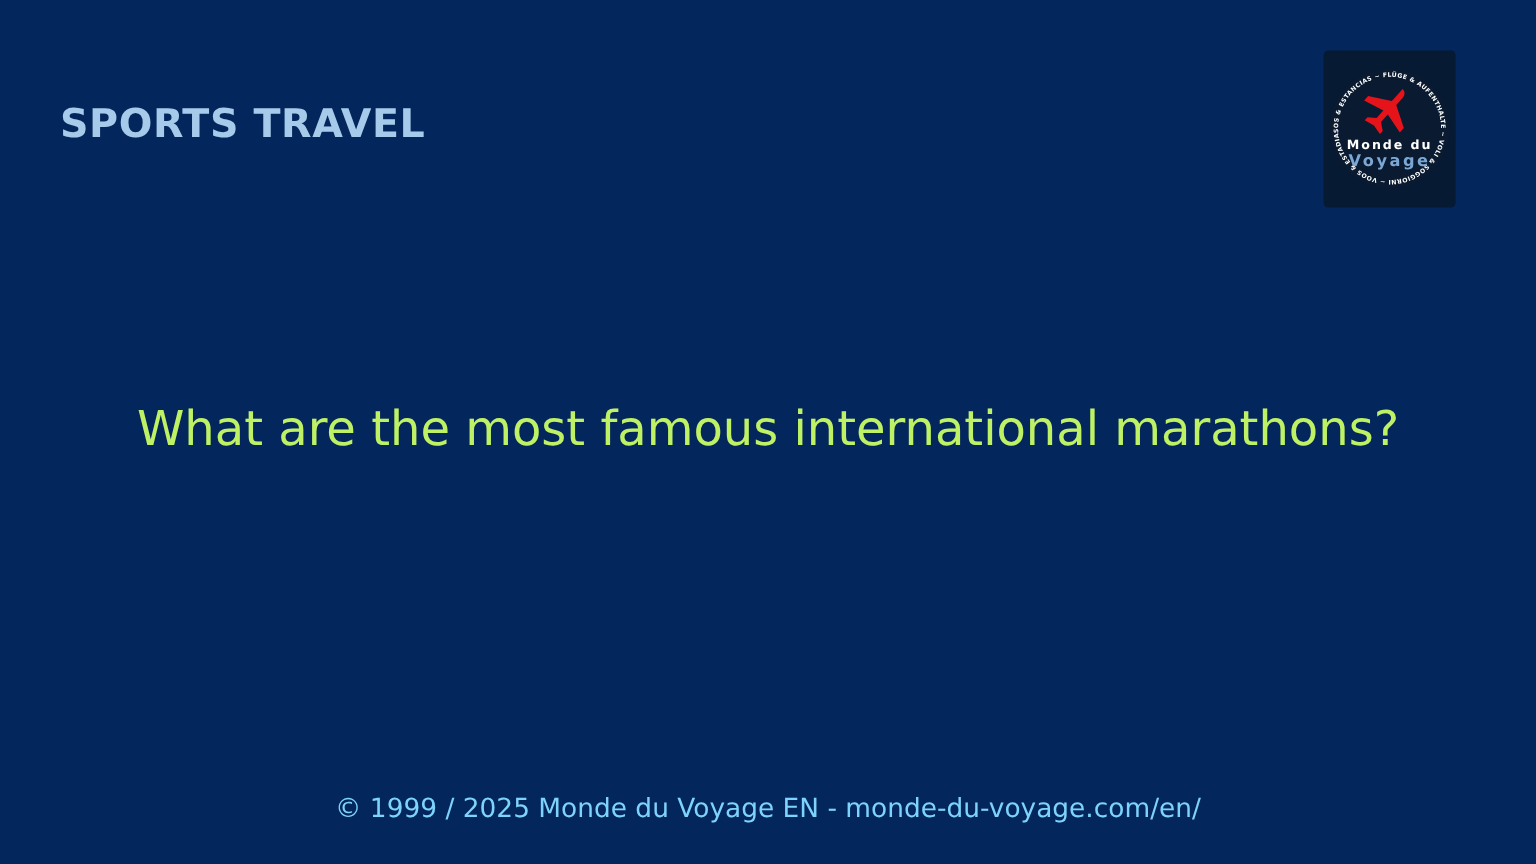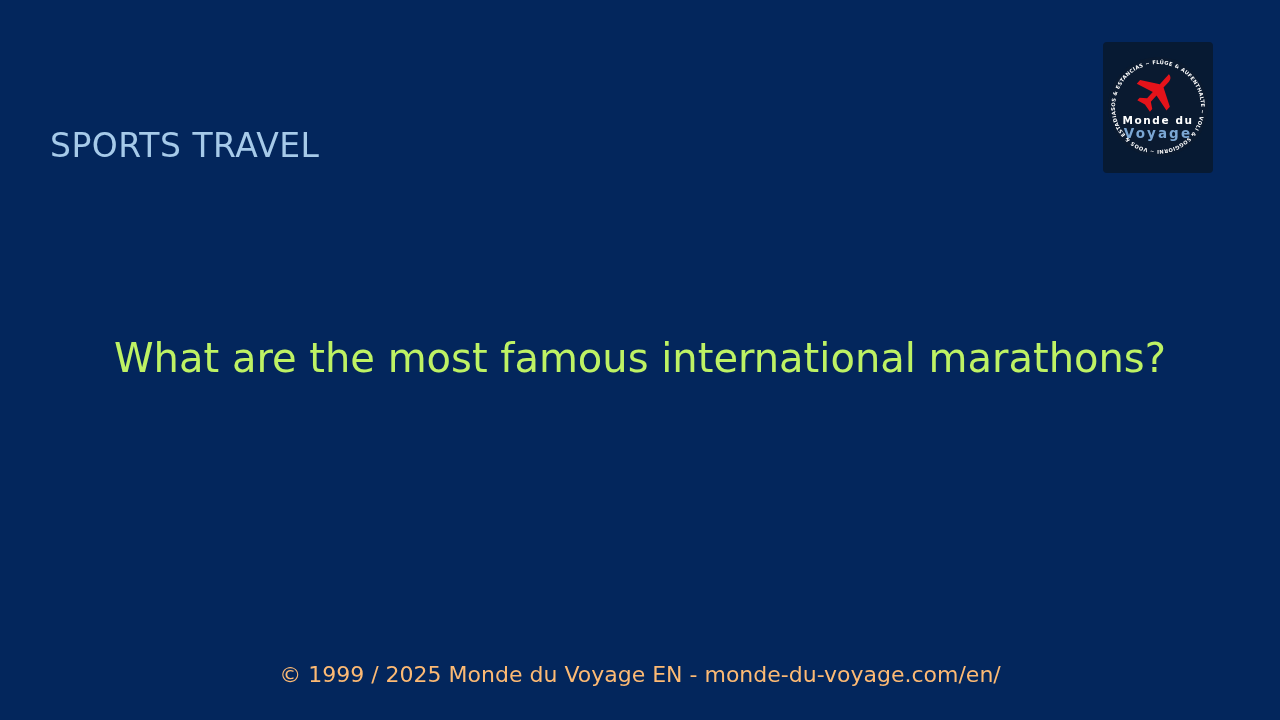--- a/index.html
+++ b/index.html
@@ -21,26 +21,25 @@
     overflow: hidden;
   }
 
   
   .kicker {
     position: absolute;
     left: 50px;
     top: 86px;
     font-family: "DejaVu Sans", sans-serif;
     font-size: 33px;
-    font-weight: 400;
+    font-weight: 700;
     letter-spacing: 0.5px;
     color: #a6cae9;
     white-space: nowrap;
     line-height: 1;
-    margin-top: 43px;
   }
 
   
   .logo-badge {
     position: absolute;
     left: 1103px;
     top: 42px;
     width: 110px;
     height: 131px;
   }
@@ -81,21 +80,21 @@
   
   .footer {
     position: absolute;
     left: 0;
     right: 0;
     top: 662px;
     text-align: center;
     font-family: "DejaVu Sans", sans-serif;
     font-size: 22px;
     font-weight: 400;
-    color: #fdba74;
+    color: #7dd3fc;
     line-height: 1.2;
   }
 </style>
 </head>
 <body>
 
 <div class="slide">
 
   <div class="kicker">SPORTS TRAVEL</div>
 

